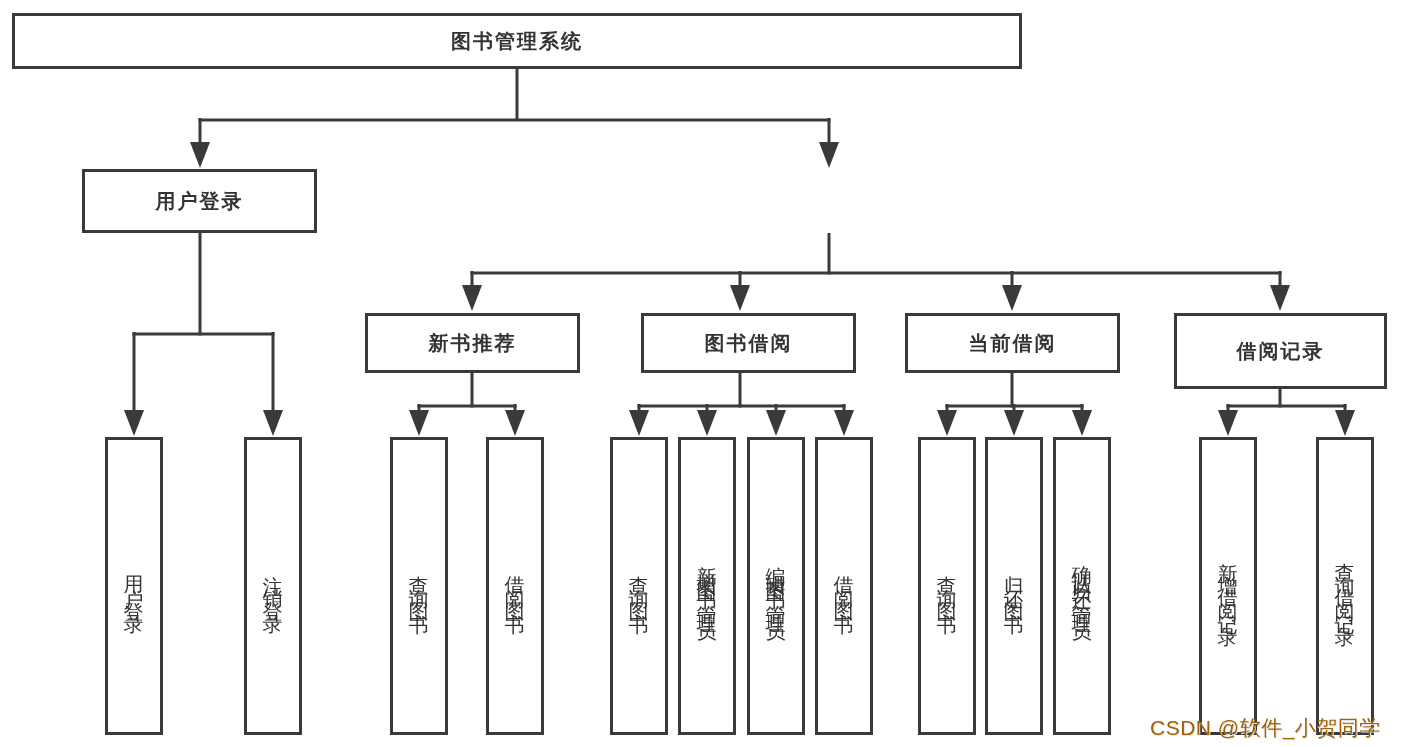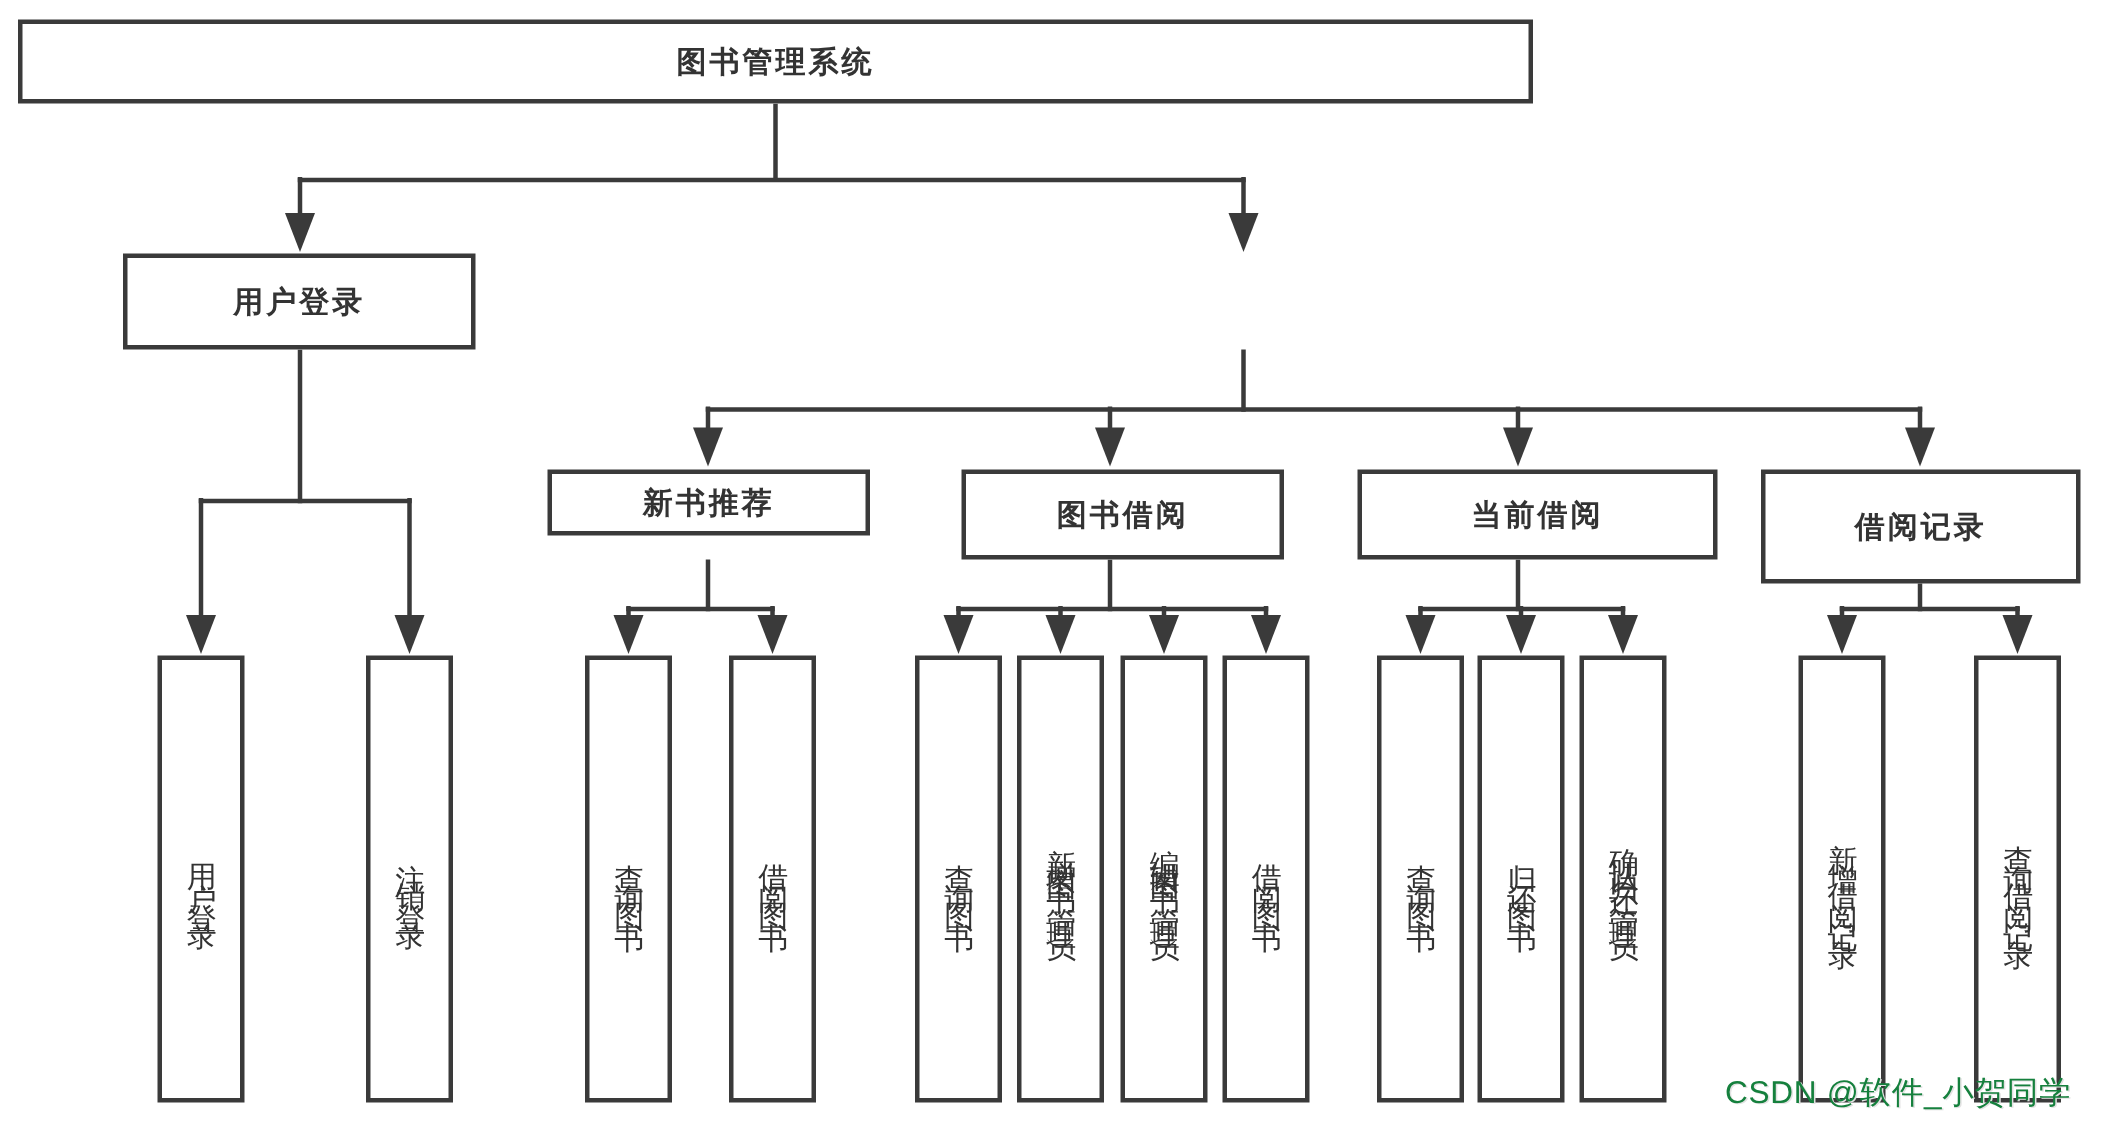--- a/index.html
+++ b/index.html
@@ -22,35 +22,35 @@
     border:3px solid #3a3a3a; display:flex; align-items:center; justify-content:center;
     font-size:20px; z-index:2; width:58px; height:298px; top:437px;
   }
   .v-label { writing-mode:vertical-rl; text-orientation:mixed; line-height:1; letter-spacing:13px; white-space:nowrap; }
   .v-label.tight { letter-spacing:8px; }
 
   
   .p-root   { left:12px;   top:13px;  width:1010px; height:56px; }
   .p-login  { left:82px;   top:169px; width:235px;  height:64px; }
   .p-mgmt   { left:712px;  top:169px; width:235px;  height:64px; }
-  .p-sec1   { left:365px;  top:313px; width:215px;  height:44px; }
+  .p-sec1   { left:365px;  top:313px; width:215px;  height:60px; }
   .p-sec2   { left:641px;  top:313px; width:215px;  height:60px; }
-  .p-sec3   { left:905px;  top:313px; width:240px;  height:60px; }
+  .p-sec3   { left:905px;  top:313px; width:215px;  height:60px; }
   .p-sec4   { left:1174px; top:313px; width:213px;  height:76px; }
 
   
   .p-l1a { left:105px; }  .p-l1b { left:244px; }
   .p-l2a { left:390px; }  .p-l2b { left:486px; }
   .p-l3a { left:610px; }  .p-l3b { left:678px; } .p-l3c { left:747px; } .p-l3d { left:815px; }
   .p-l4a { left:918px; }  .p-l4b { left:985px; } .p-l4c { left:1053px; }
   .p-l5a { left:1199px; } .p-l5b { left:1316px; }
 
   .watermark {
     position:absolute; left:1150px; top:714px; z-index:5;
-    font-size:21px; letter-spacing:0.5px; color:#15803d; white-space:nowrap;
+    font-size:21px; letter-spacing:0.5px; color:#a16207; white-space:nowrap;
     text-shadow:1px 1px 0 #e2e2e2;
   }
 </style>
 </head>
 <body>
 
 <div class="canvas">
 
   <svg class="connectors" viewBox="0 0 1405 747" xmlns="http://www.w3.org/2000/svg">
     <g>

